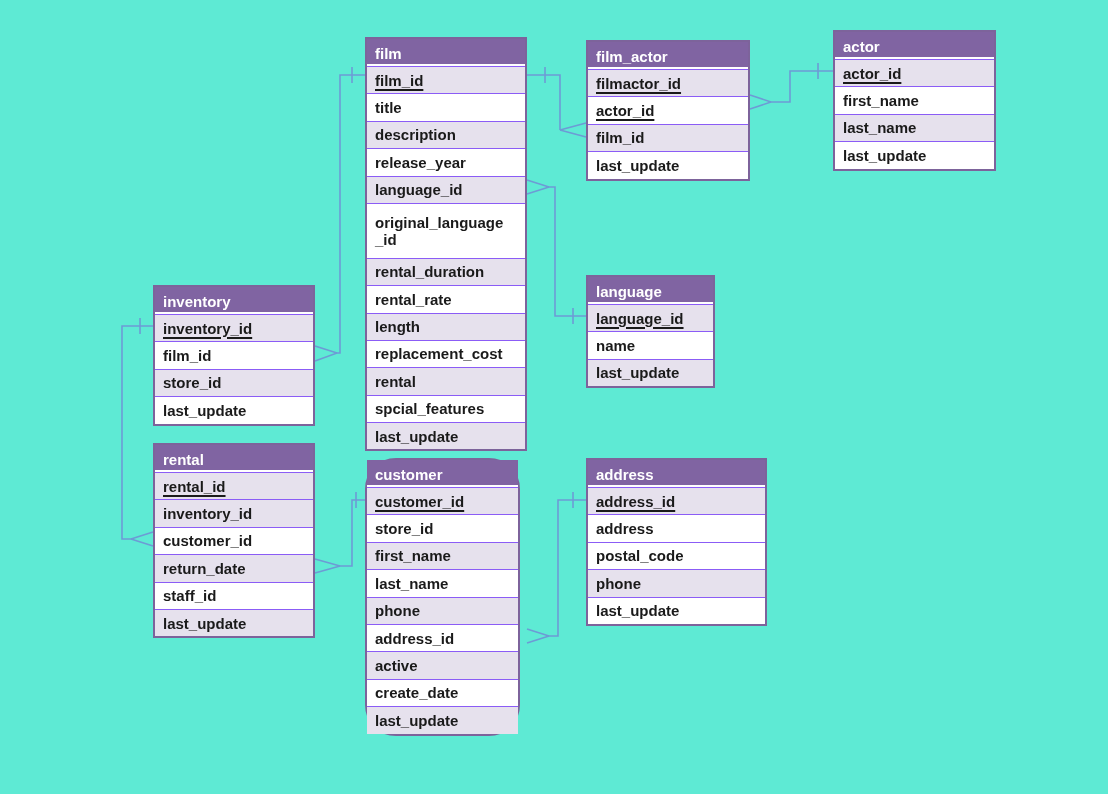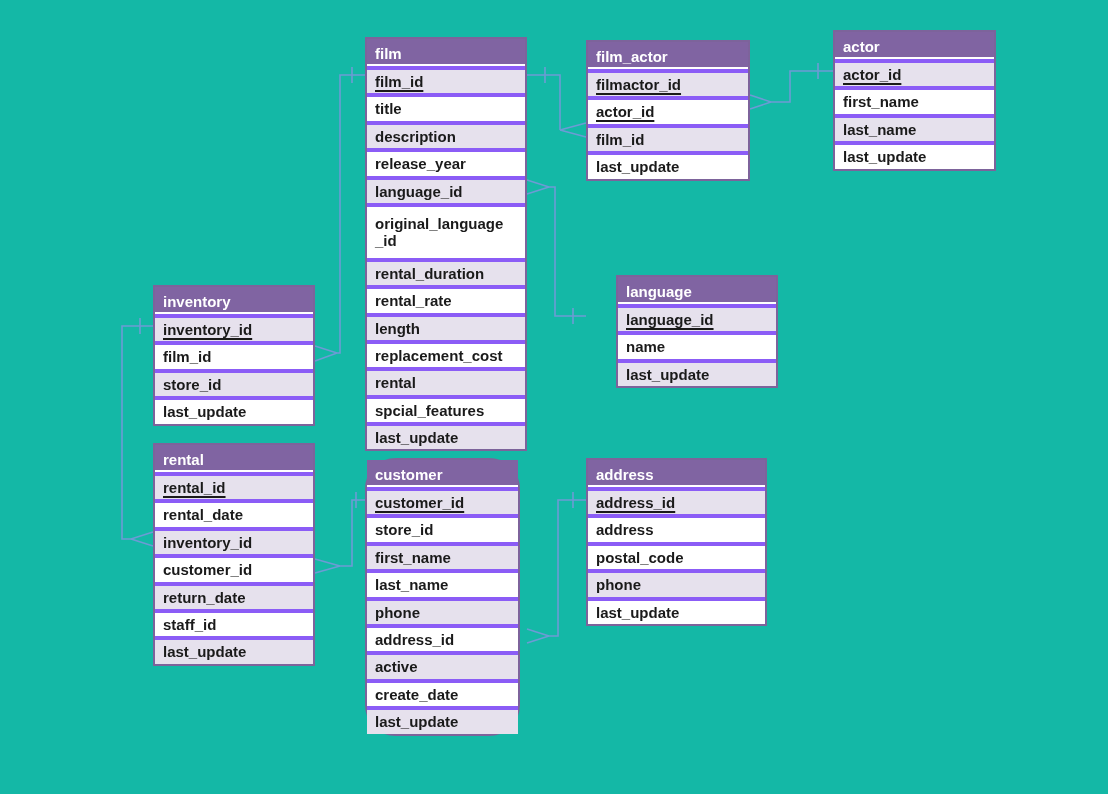--- a/index.html
+++ b/index.html
@@ -5,21 +5,21 @@
   html, body {
     margin: 0;
     padding: 0;
     background: #ffffff;
     font-family: "Liberation Sans", sans-serif;
   }
   #stage {
     position: relative;
     width: 1108px;
     height: 794px;
-    background: #14b8a6;
+    background: #5eead4;
     overflow: hidden;
   }
   #connector-layer {
     position: absolute;
     left: 0; top: 0;
     width: 1108px;
     height: 794px;
     z-index: 0;
   }
   .table {
@@ -44,21 +44,21 @@
   .trow {
     box-sizing: border-box;
     height: 27.4px;
     background: #ffffff;
     color: #1a1a1a;
     font-size: 15px;
     font-weight: bold;
     padding: 0 8px;
     display: flex;
     align-items: center;
-    border-top: 4px solid #8b5cf6;
+    border-top: 1px solid #8b5cf6;
     line-height: 1.15;
   }
   .trow:first-of-type { border-top: none; }
   .trow.alt { background: #E6E1ED; }
   .trow.tall { height: 54.8px; align-items: center; }
   .trow span { display: inline-block; }
   .trow span.pk {
     text-decoration: underline;
     text-decoration-thickness: 1.5px;
     text-underline-offset: 3px;
@@ -193,39 +193,36 @@
       <div class="trow">
         <span>film_id</span>
       </div>
       <div class="trow alt">
         <span>store_id</span>
       </div>
       <div class="trow">
         <span>last_update</span>
       </div>
     </div>
-    <div class="table" style="left: 616px; top: 275px; width: 162px;">
+    <div class="table" style="left: 586px; top: 275px; width: 129px;">
       <div class="thead">language</div>
       <div class="trow alt">
         <span class="pk">language_id</span>
       </div>
       <div class="trow">
         <span>name</span>
       </div>
       <div class="trow alt">
         <span>last_update</span>
       </div>
     </div>
     <div class="table" style="left: 153px; top: 443px; width: 162px;">
       <div class="thead">rental</div>
       <div class="trow alt">
         <span class="pk">rental_id</span>
-      </div>
-      <div class="trow">
-        <span>rental_date</span>
       </div>
       <div class="trow alt">
         <span>inventory_id</span>
       </div>
       <div class="trow">
         <span>customer_id</span>
       </div>
       <div class="trow alt">
         <span>return_date</span>
       </div>

